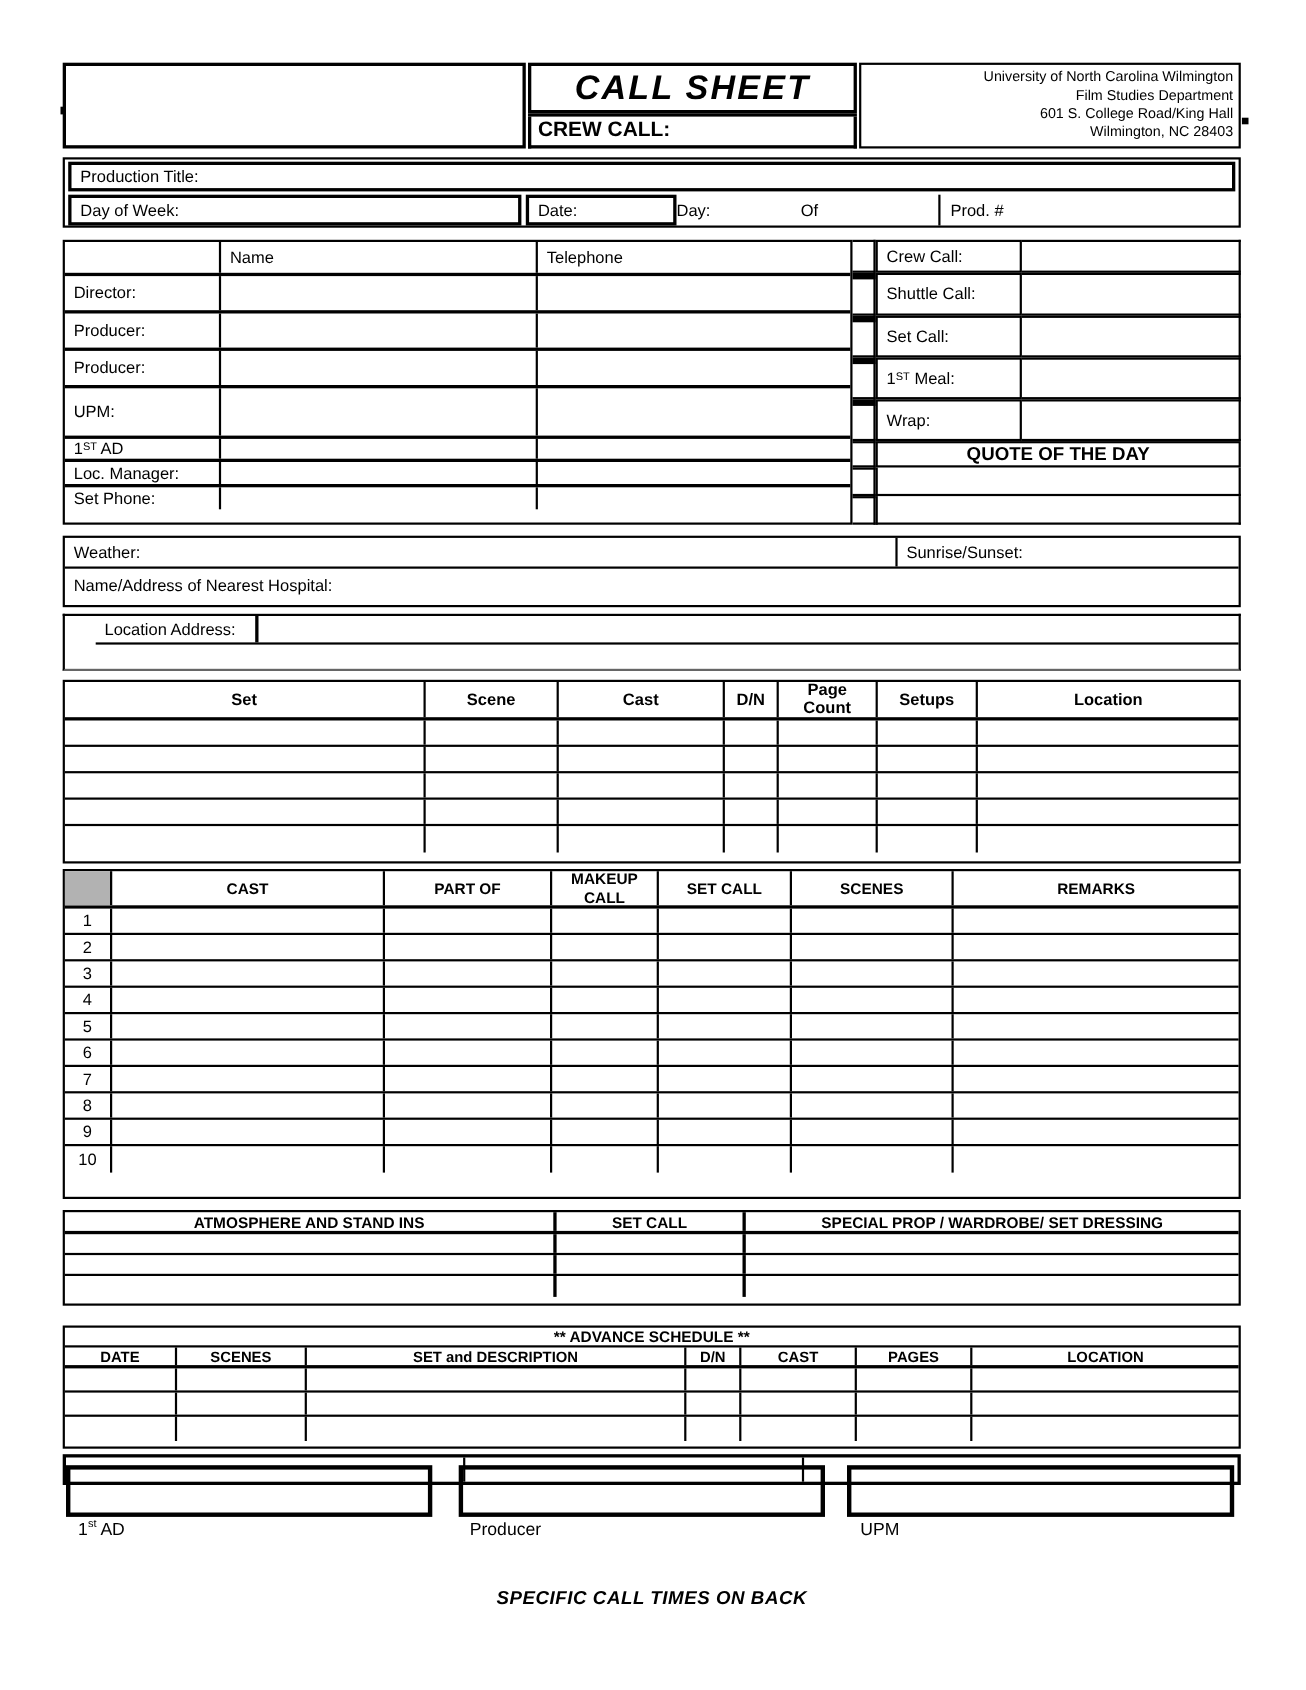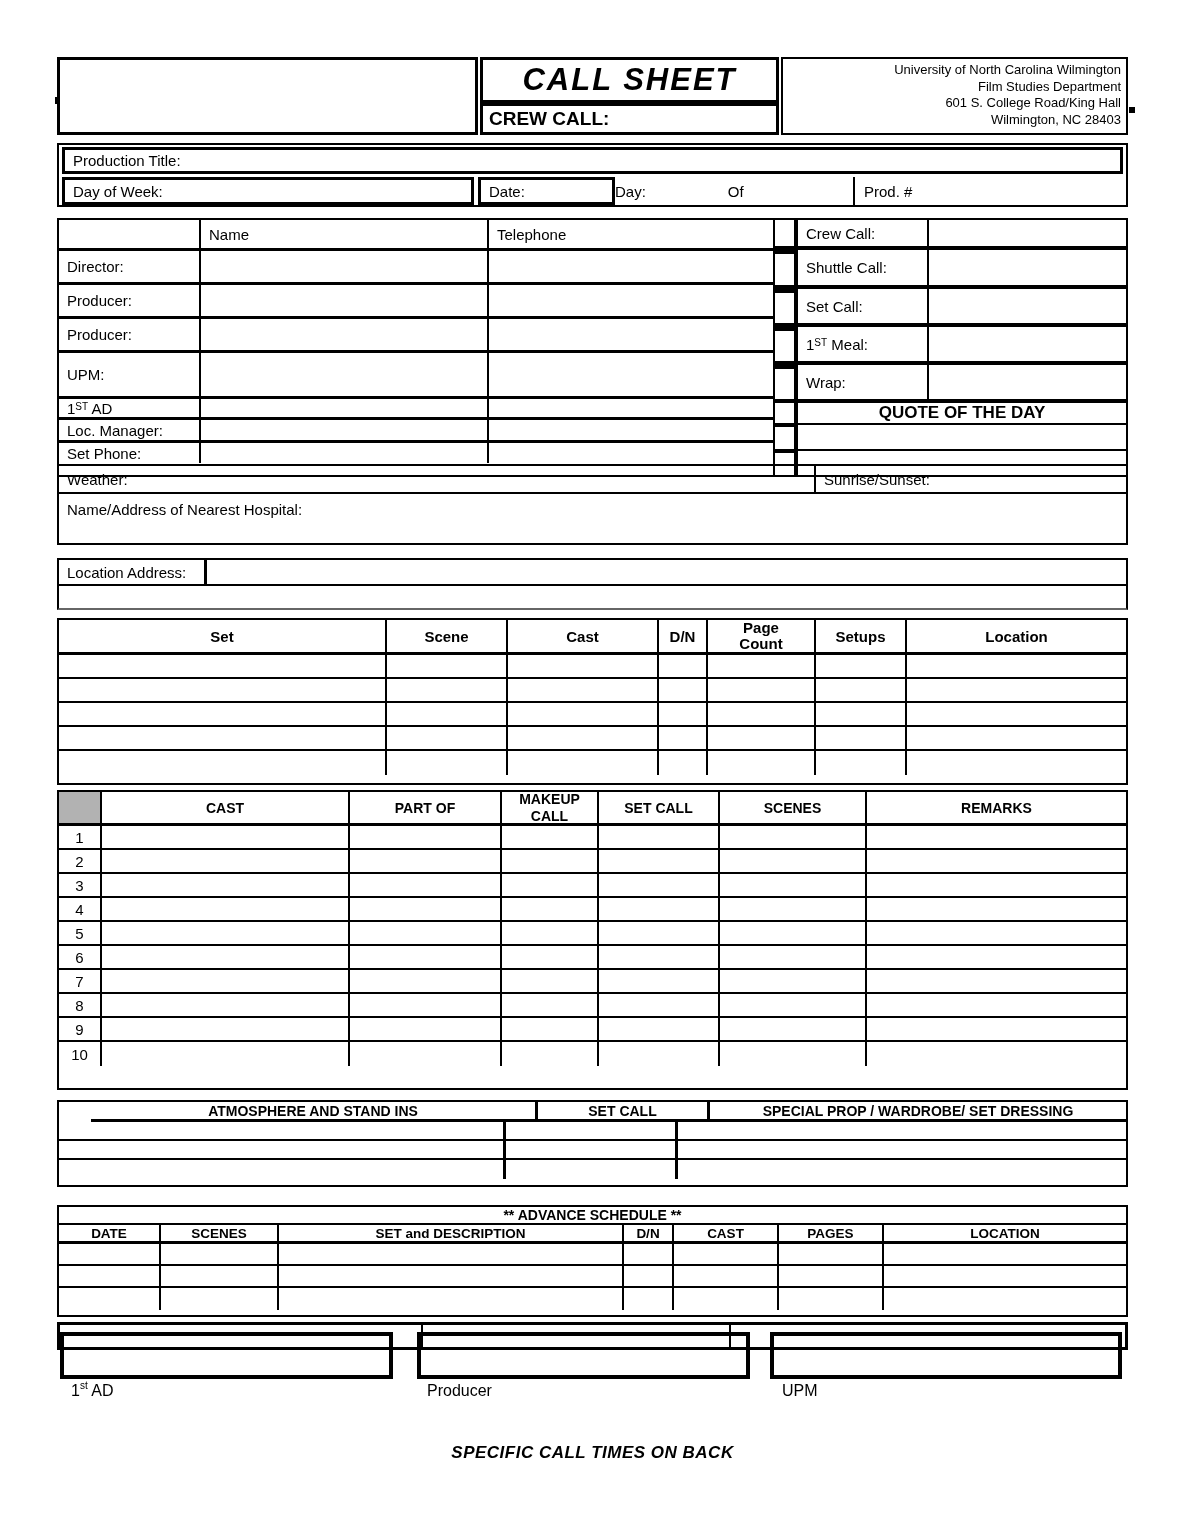--- a/index.html
+++ b/index.html
@@ -50,57 +50,57 @@
   .r-row { display:flex; flex:0 0 auto; }
   .r-spacer { width:21px; border:2px solid #000; border-left:none; }
   .r-spacer.nub { border-top:6px solid #000; }
   .r-label { width:133px; border:2px solid #000; display:flex; align-items:center; padding-left:8px; font-size:15px; }
   .r-value { flex:1; border:2px solid #000; border-left:none; }
   .rh30{height:30px} .rh39{height:39px} .rh38{height:38px} .rh24{height:24px} .rh26{height:26px}
   .quote-box { flex:1; border:2px solid #000; font-weight:bold; font-size:17px; }
   .quote-empty { flex:1; border:2px solid #000; border-top:none; }
 
   
-  #weather { top:464px; height:81px; border:2px solid #000; }
+  #weather { top:487px; height:65px; border:2px solid #000; }
   .w-row1 { height:28px; display:flex; border-bottom:2px solid #000; }
   .w-weather { flex:1; }
   .w-sunrise { width:312px; border-left:2px solid #000; }
   .w-row2 { height:31px; }
 
   
   #location { top:558px; height:52px; border:2px solid #000; border-bottom-color:#666; }
-  .l-row1 { height:26px; border-bottom:2px solid #000; display:flex; }
+  .l-row1 { height:26px; border-bottom:2px solid #000; display:flex;margin-left:28px; }
   .l-label { width:148px; border-right:3px solid #000; }
   .l-value { flex:1; }
   .l-row2 { height:22px; }
 
   
   #scenes { top:618px; height:167px; border:2px solid #000; display:flex; flex-direction:column; }
   .sc-hdr { display:flex; height:35px; border-bottom:3px solid #000; font-weight:bold; font-size:15px; }
-  .sc-c1{width:328px} .sc-c2{width:121px} .sc-c3{width:151px} .sc-c4{width:49px} .sc-c5{width:108px} .sc-c6{width:91px} .sc-c7{flex:1}
+  .sc-c1{width:328px} .sc-c2{width:121px} .sc-c3{width:151px} .sc-c4{width:49px} .sc-c5{width:90px} .sc-c6{width:91px} .sc-c7{flex:1}
   .sc-hdr > div, .sc-row > div { border-right:2px solid #000; }
   .sc-hdr > div:last-child, .sc-row > div:last-child { border-right:none; }
   .sc-row { display:flex; height:24px; border-bottom:2px solid #000; flex:0 0 auto; }
   .sc-row:last-child { border-bottom:none; }
   .wrap-2 { line-height:1.1; max-width:50px; }
 
   
   #cast { top:790px; height:300px; border:2px solid #000; display:flex; flex-direction:column; }
   .ca-hdr { display:flex; height:34px; border-bottom:3px solid #000; font-weight:bold; font-size:14px; }
   .ca-c0{width:43px} .ca-c1{width:248px} .ca-c2{width:152px} .ca-c3{width:97px} .ca-c4{width:121px} .ca-c5{width:147px} .ca-c6{flex:1}
   .ca-hdr > div, .ca-row > div { border-right:2px solid #000; }
   .ca-hdr > div:last-child, .ca-row > div:last-child { border-right:none; }
   .ca-corner { background:#b2b2b2; }
   .ca-row { display:flex; height:24px; border-bottom:2px solid #000; font-size:15px; flex:0 0 auto; }
   .ca-row:last-child { border-bottom:none; }
   .mk-wrap { line-height:1.15; max-width:62px; }
 
   
   #atmosphere { top:1100px; height:87px; border:2px solid #000; display:flex; flex-direction:column; }
-  .at-hdr { display:flex; height:20px; border-bottom:3px solid #000; font-weight:bold; font-size:14px;margin-left:32px; }
+  .at-hdr { display:flex; height:20px; border-bottom:3px solid #000; font-weight:bold; font-size:14px; }
   .at-c1{width:447px} .at-c2{width:172px} .at-c3{flex:1}
   .at-hdr > div, .at-row > div { border-right:3px solid #000; }
   .at-hdr > div:last-child, .at-row > div:last-child { border-right:none; }
   .at-row { display:flex; height:19px; border-bottom:2px solid #000; flex:0 0 auto; }
   .at-row:last-child { border-bottom:none; }
 
   
   #advance { top:1205px; height:112px; border:2px solid #000; display:flex; flex-direction:column; }
   .ad-title { height:18px; border-bottom:2px solid #000; font-weight:bold; font-size:14px; }
   .ad-hdr { display:flex; height:19px; border-bottom:3px solid #000; font-weight:bold; font-size:13.5px; }

